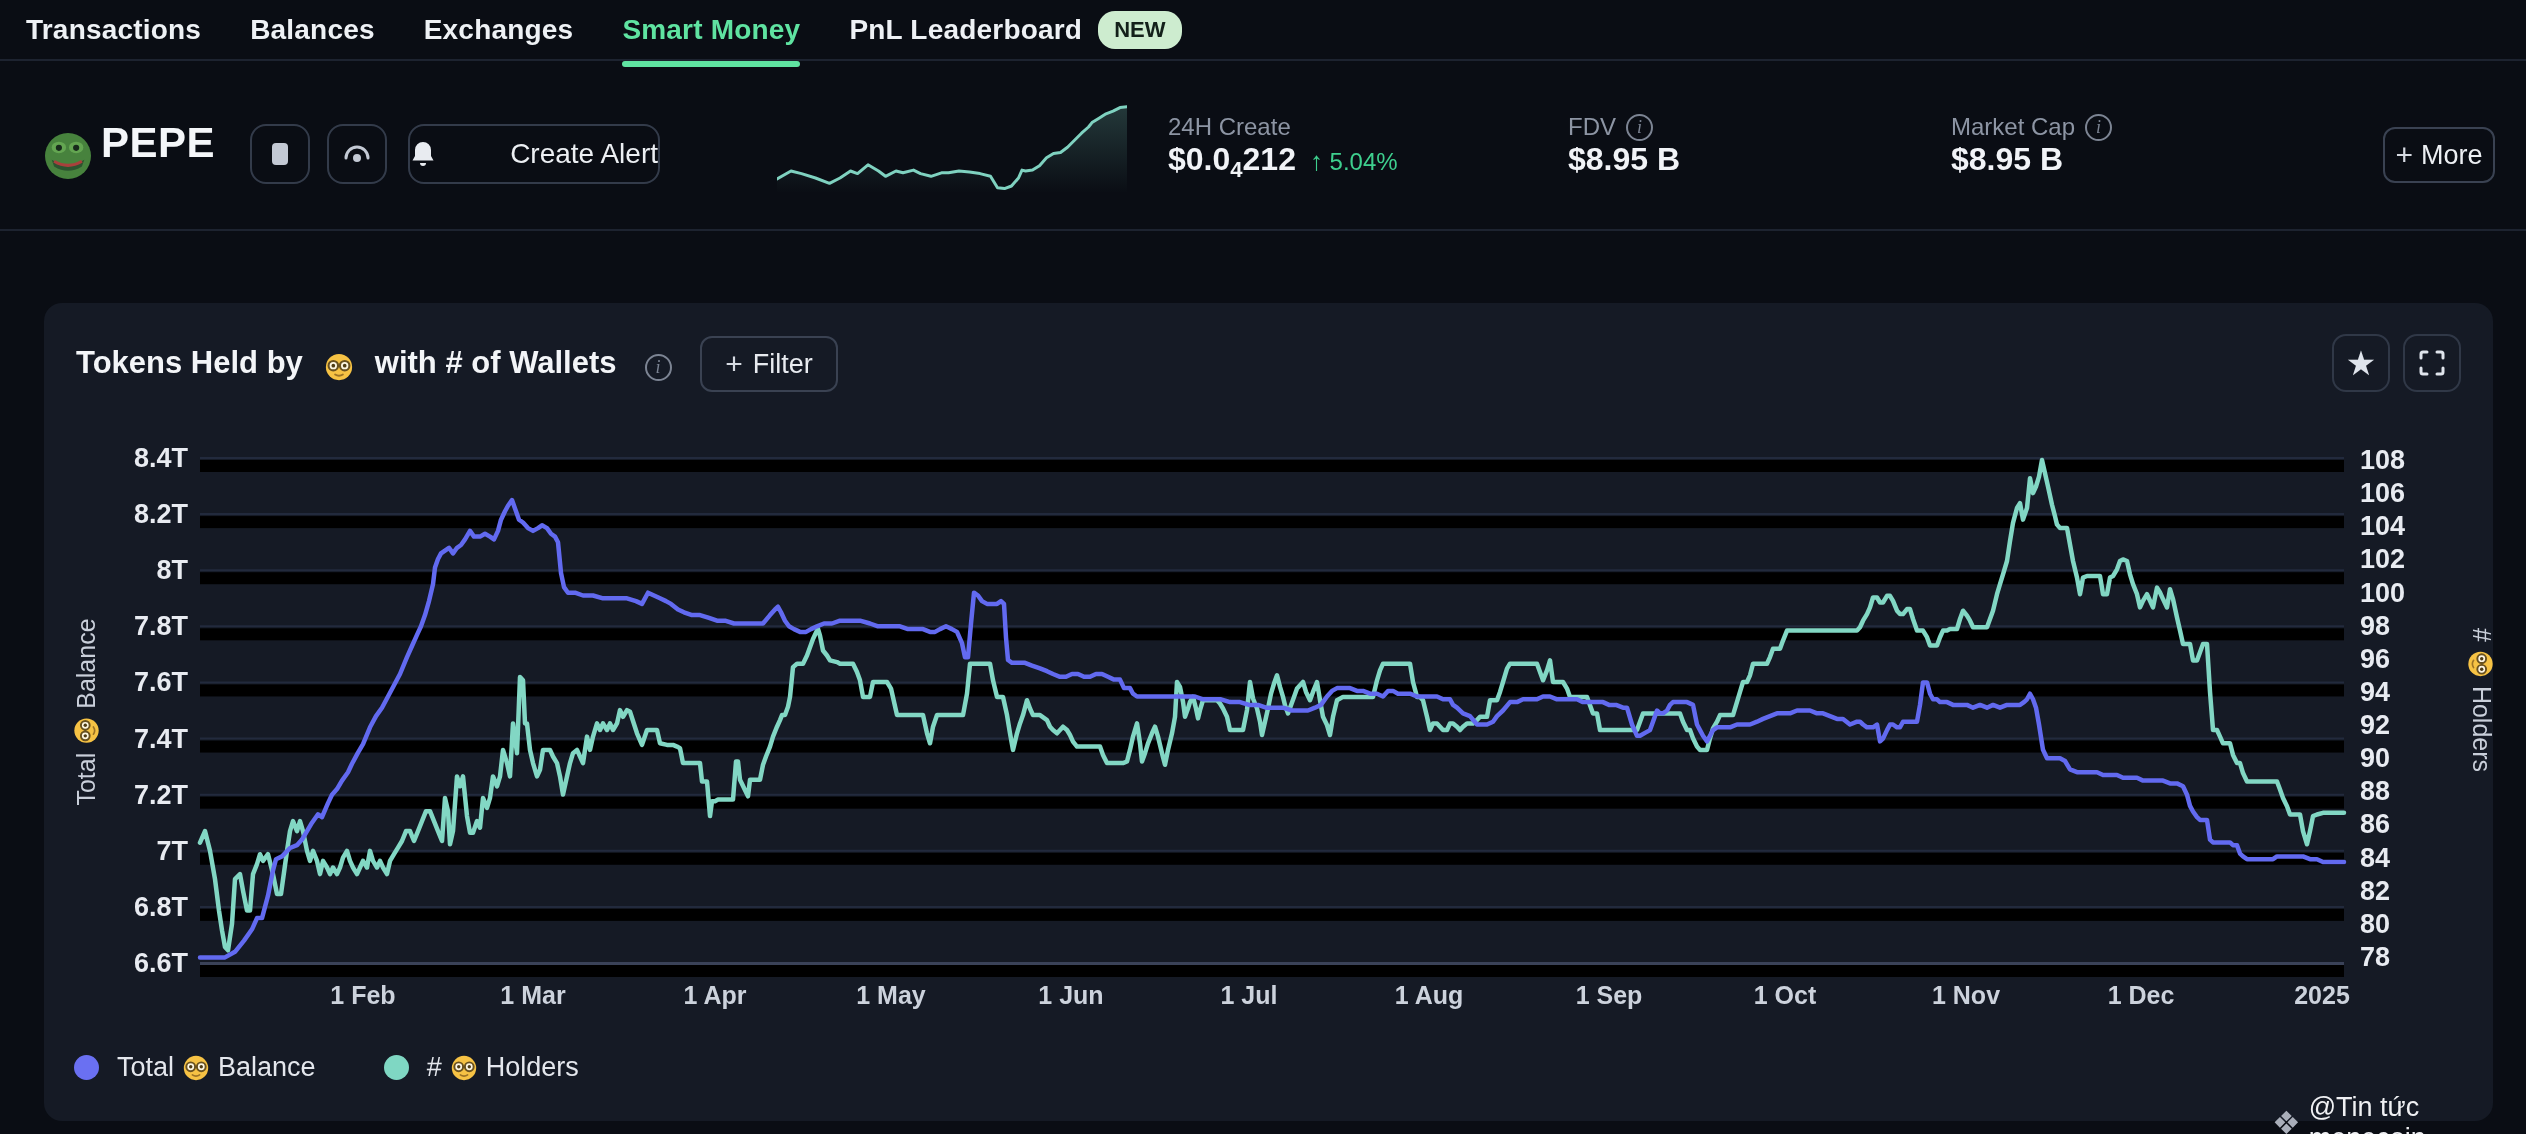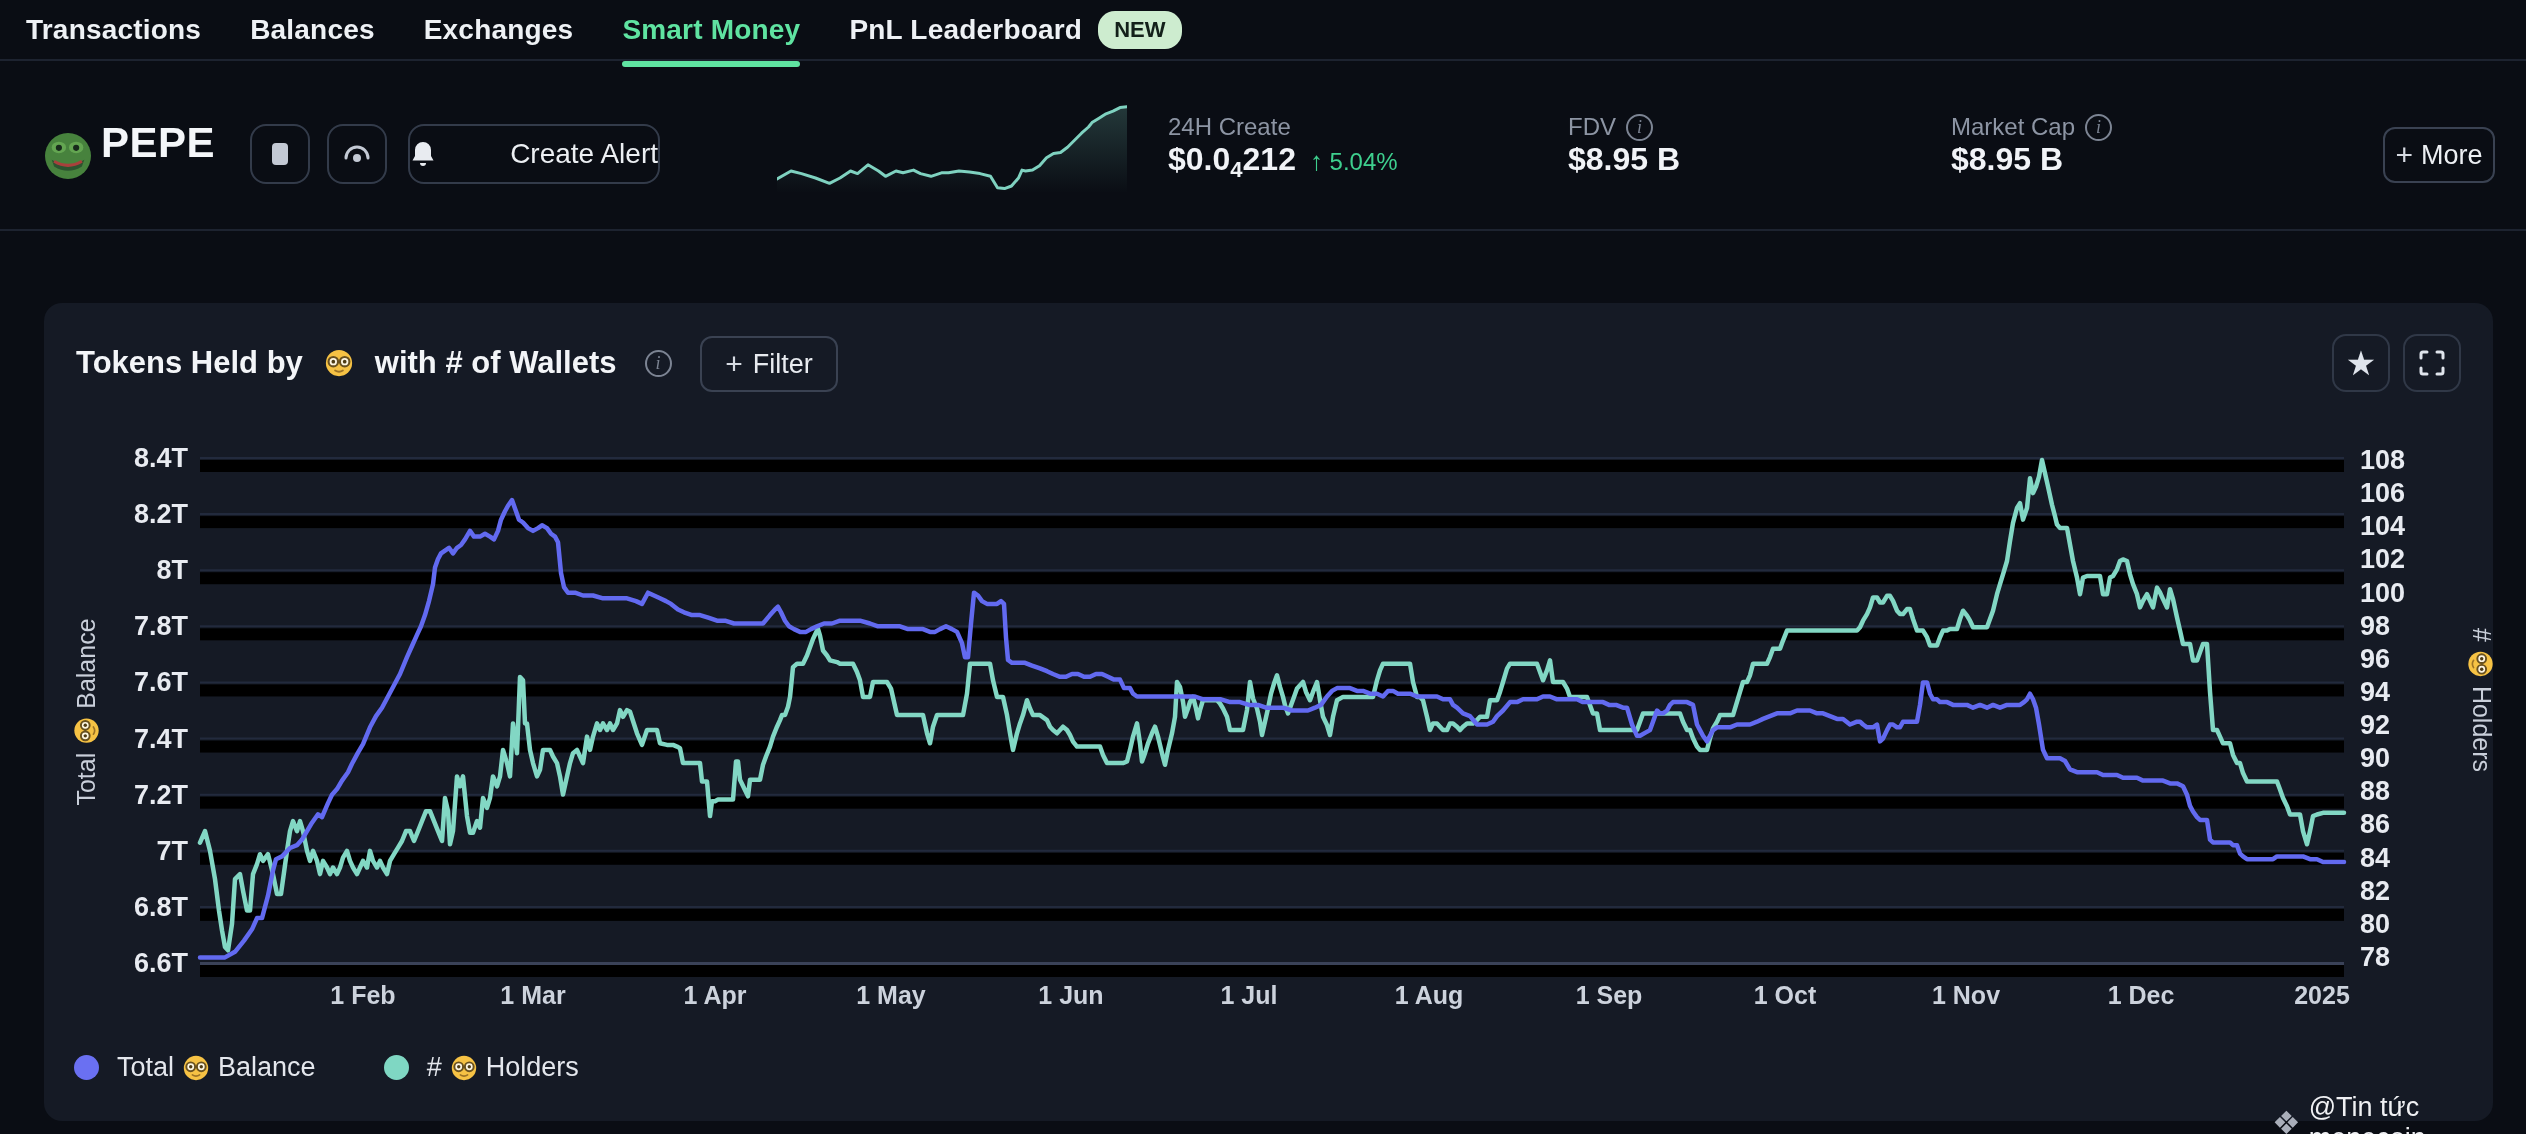--- a/index.html
+++ b/index.html
@@ -26,21 +26,21 @@
 .fdv-block{left:1568px;top:113px}
 .mcap-block{left:1951px;top:113px}
 .sub{font-size:22px;font-weight:700;position:relative;top:7px}
 .chg{font-size:24px;color:#3ecf8e;font-weight:400;margin-left:14px}
 .chg .arr{font-size:26px}
 .more-btn{left:2383px;top:127px;width:112px;height:56px;border:2px solid #3a4252;border-radius:12px;display:flex;align-items:center;justify-content:center;gap:8px;font-size:27px;color:#eceff3}
 .plus{font-size:30px;color:#d6dae2;font-weight:400}
 .hdr-divider{left:0;top:229px;width:100%;height:2px;background:#1d2330}
 
 .card{left:44px;top:303px;width:2449px;height:818px;background:#151a25;border:1px solid #20263400;border-radius:18px}
-.card-title{left:76px;top:345px;font-size:31px;font-weight:700;color:#f3f5f8;display:flex;align-items:center;gap:22px}
+.card-title{left:76px;top:345px;font-size:31px;font-weight:700;color:#f3f5f8;display:flex;align-items:flex-end;gap:22px}
 .info-icon{display:inline-flex;width:27px;height:27px;border:2px solid #7c8493;border-radius:50%;color:#7c8493;align-items:center;justify-content:center;font-size:18px;font-weight:400;font-family:"Liberation Serif",serif;font-style:italic}
 .filter-btn{left:700px;top:336px;width:138px;height:56px;border:2px solid #3a4252;border-radius:12px;display:flex;align-items:center;justify-content:center;gap:10px;font-size:27px;color:#e8ebf0}
 .sq-btn{width:58px;height:58px;border:2px solid #303847;border-radius:14px;display:flex;align-items:center;justify-content:center}
 .star-btn{left:2332px;top:334px}
 .full-btn{left:2403px;top:334px}
 .star-glyph{color:#dfe4ec;font-size:34px;line-height:1}
 
 .yaxis-l{left:86px;top:712px;transform:translate(-50%,-50%) rotate(-90deg);font-size:25px;color:#c9cfda;white-space:nowrap;display:flex;align-items:center;gap:9px}
 .yaxis-r{left:2481px;top:700px;transform:translate(-50%,-50%) rotate(90deg);font-size:25px;color:#c9cfda;white-space:nowrap;display:flex;align-items:center;gap:9px}
 

